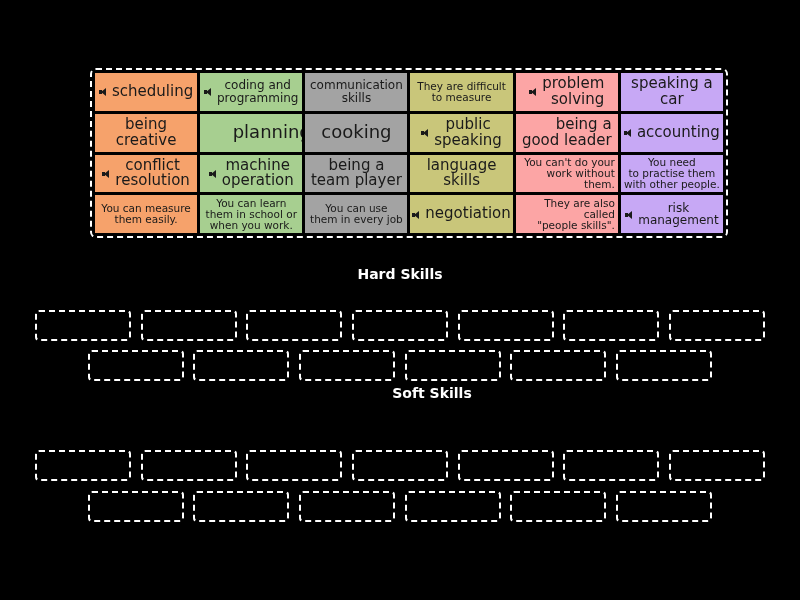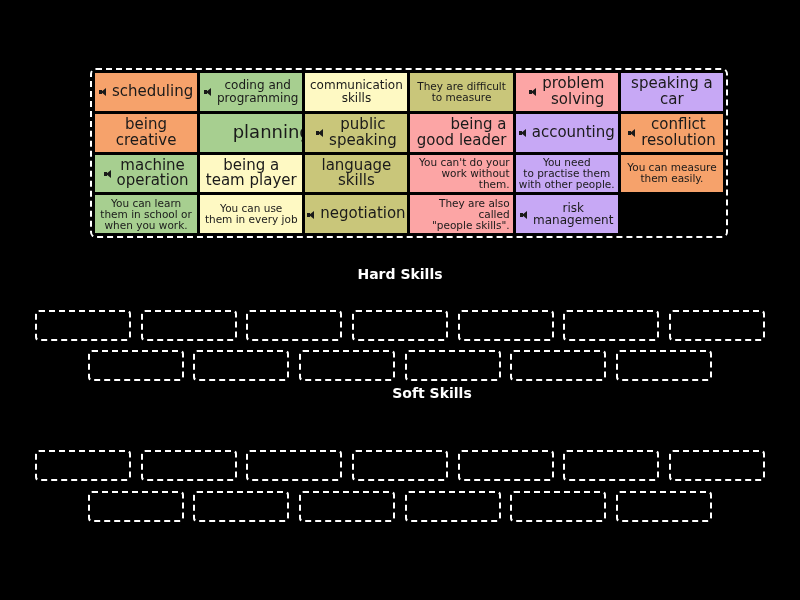--- a/index.html
+++ b/index.html
@@ -30,21 +30,21 @@
     border-top:4px solid transparent; border-bottom:4px solid transparent;
     border-right:5px solid #1a1a1a;
   }
   .tile .txt { white-space:pre-line; }
   .sz-xl { font-size:18px;gap:28px; }
   .sz-l { font-size:15px; }
   .sz-m { font-size:12px; }
   .sz-s { font-size:10.5px; }
   .c-orange { background:#f6a26b; }
   .c-green { background:#a7cf90; }
-  .c-blue { background:#fef9c3; }
+  .c-blue { background:#a3a3a3; }
   .c-olive { background:#c9c67a; }
   .c-pink { background:#fca5a5;text-align:right; }
   .c-purple { background:#c7a8f5; }
   .heading {
     position:absolute; left:0; width:800px; text-align:center; color:#fff;
     font-weight:bold; font-size:14px; font-family:"DejaVu Sans", sans-serif;
   }
   .slot {
     position:absolute; width:96px; height:31px; box-sizing:border-box;
     border:2px dashed #fff; border-radius:4px;
@@ -80,20 +80,23 @@
       <span class="txt">speaking a car</span>
     </div>
 
   <div class="tile c-orange sz-l">
       <span class="txt">being
 creative</span>
     </div>
   <div class="tile c-green sz-xl">
       <span class="spk"></span>
       <span class="txt">planning</span>
+    </div>
+  <div class="tile c-blue sz-xl">
+      <span class="txt">cooking</span>
     </div>
   <div class="tile c-olive sz-l">
       <span class="spk"></span>
       <span class="txt">public
 speaking</span>
     </div>
   <div class="tile c-pink sz-l">
       <span class="txt">being a
 good leader</span>
     </div>

